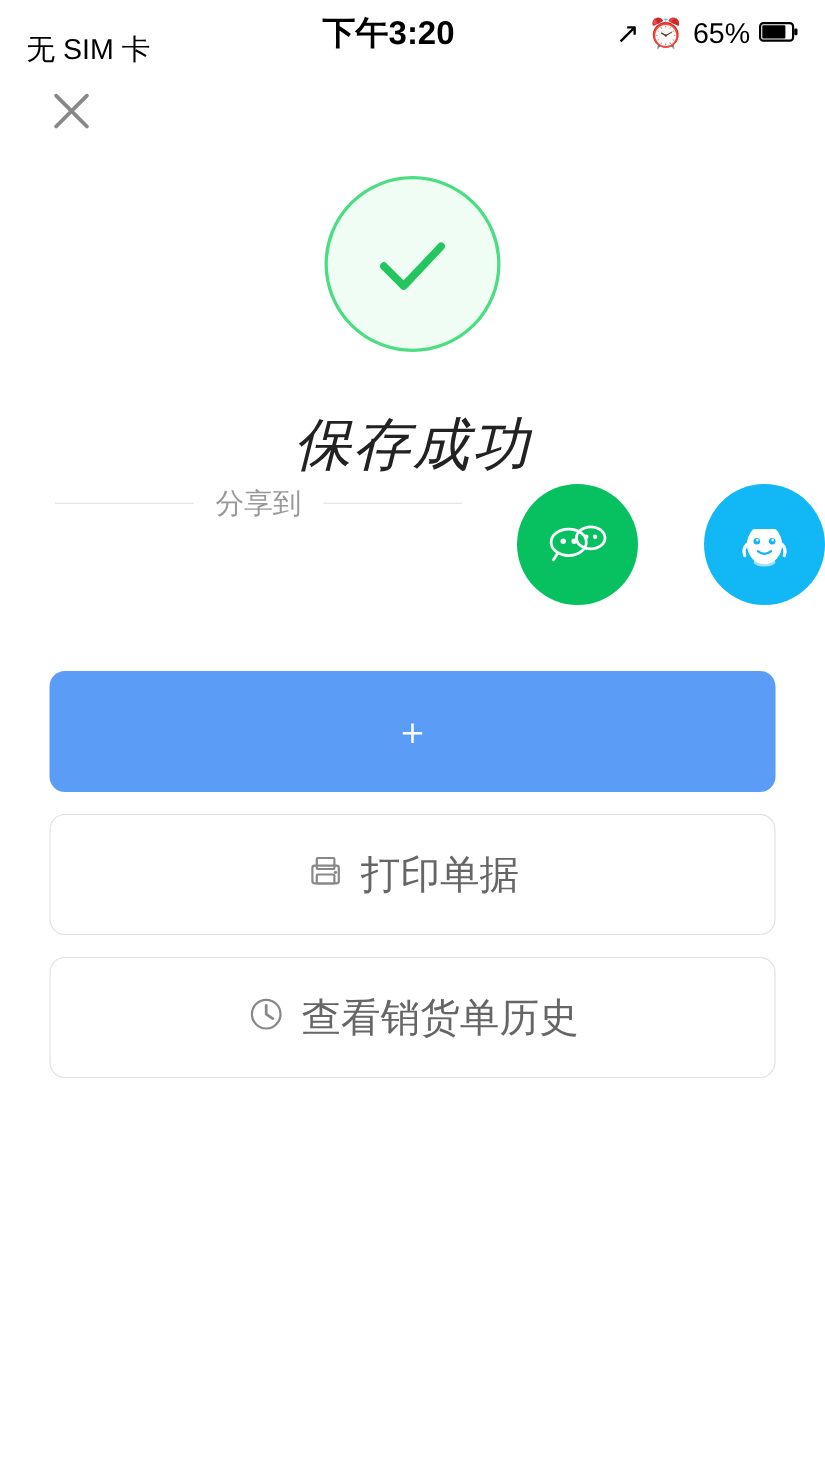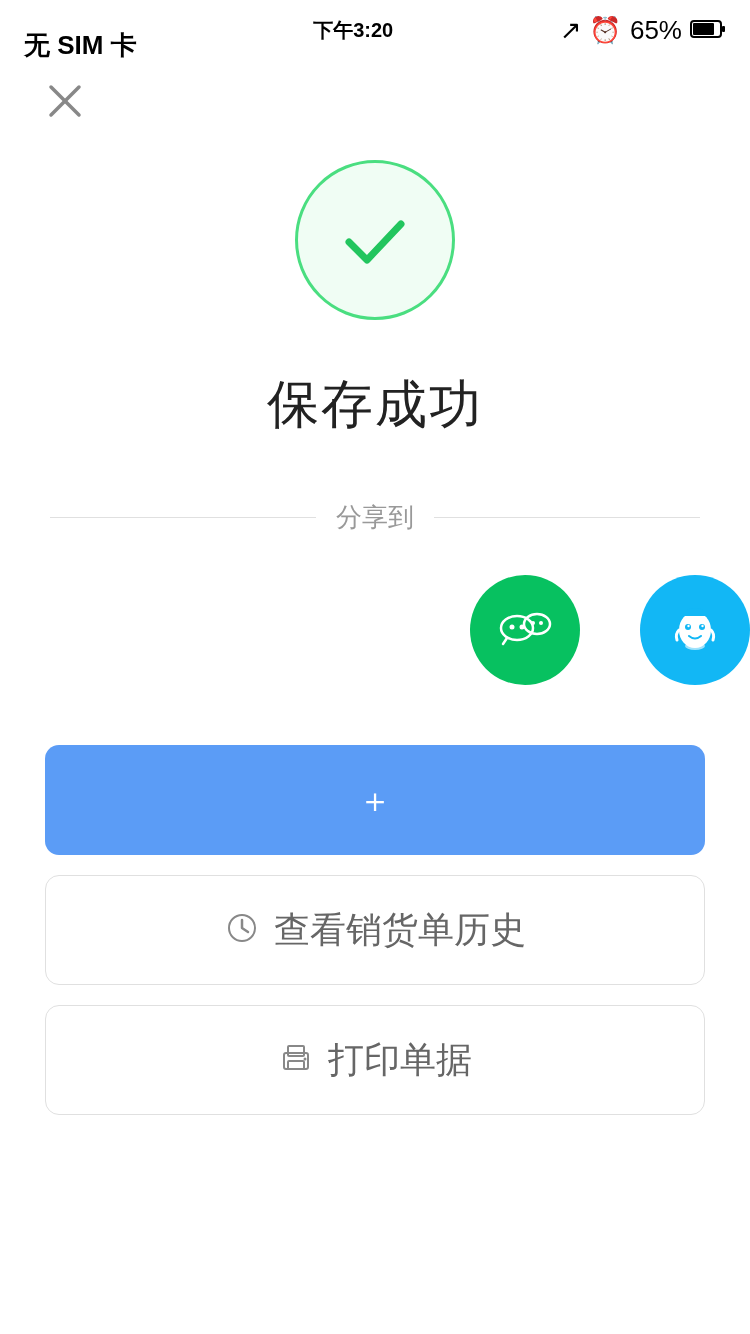--- a/index.html
+++ b/index.html
@@ -24,26 +24,26 @@
       padding: 0 24px;
       background: #fff;
     }
 
     .status-left {
       display: flex;
       align-items: center;
       gap: 10px;
       font-size: 26px;
       color: #000;
-      font-weight: 700;
+      font-weight: 400;
       margin-top: 30px;
     }
 
     .status-center {
-      font-size: 20px;
+      font-size: 30px;
       font-weight: 600;
       color: #000;
     }
 
     .status-right {
       display: flex;
       align-items: center;
       gap: 8px;
       font-size: 26px;
       color: #000;
@@ -91,30 +91,29 @@
     .success-circle svg {
       width: 80px;
       height: 80px;
     }
 
     
     .success-title {
       font-size: 52px;
       font-weight: 400;
       color: #222;
-      margin-bottom: 60px;
       letter-spacing: 2px;
+      font-style: italic;
     }
 
     
     .share-section {
       width: 100%;
       display: flex;
-      flex-direction: column;
-      align-items: flex-end;
+      align-items: flex-start;
       margin-bottom: 60px;
     }
 
     .share-divider {
       width: 100%;
       display: flex;
       align-items: center;
       padding: 0 50px;
       margin-bottom: 40px;
     }
@@ -289,33 +288,33 @@
   </div>
 
   <div class="action-buttons">
     <button class="btn-primary">
       <span class="btn-icon">＋</span>
     </button>
 
     <button class="btn-secondary">
       <span class="btn-icon">
         <svg width="36" height="36" viewBox="0 0 36 36" fill="none">
-          <circle cx="18" cy="18" r="13" stroke="#888" stroke-width="2" fill="none"></circle>
-          <path d="M18 10 L18 18 L24 22" stroke="#888" stroke-width="2.5" stroke-linecap="round" stroke-linejoin="round"></path>
-        </svg>
-      </span>
-      <span>查看销货单历史</span>
-    </button>
-
-    <button class="btn-secondary">
-      <span class="btn-icon">
-        <svg width="36" height="36" viewBox="0 0 36 36" fill="none">
           <rect x="6" y="13" width="24" height="16" rx="2" stroke="#888" stroke-width="2" fill="none"></rect>
           <rect x="10" y="6" width="16" height="10" rx="1" stroke="#888" stroke-width="2" fill="none"></rect>
           <rect x="10" y="21" width="16" height="8" rx="1" stroke="#888" stroke-width="2" fill="white"></rect>
           <circle cx="27" cy="19" r="1.5" fill="#888"></circle>
         </svg>
       </span>
       <span>打印单据</span>
     </button>
+
+    <button class="btn-secondary">
+      <span class="btn-icon">
+        <svg width="36" height="36" viewBox="0 0 36 36" fill="none">
+          <circle cx="18" cy="18" r="13" stroke="#888" stroke-width="2" fill="none"></circle>
+          <path d="M18 10 L18 18 L24 22" stroke="#888" stroke-width="2.5" stroke-linecap="round" stroke-linejoin="round"></path>
+        </svg>
+      </span>
+      <span>查看销货单历史</span>
+    </button>
   </div>
 
 </div>
 
 </body></html>

